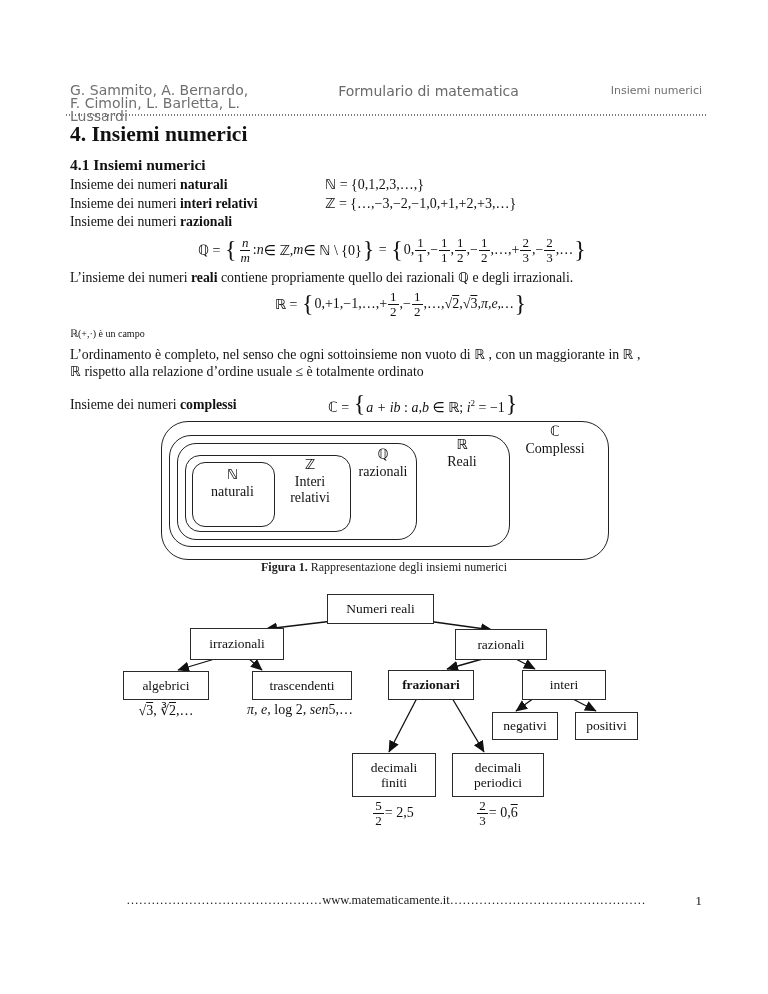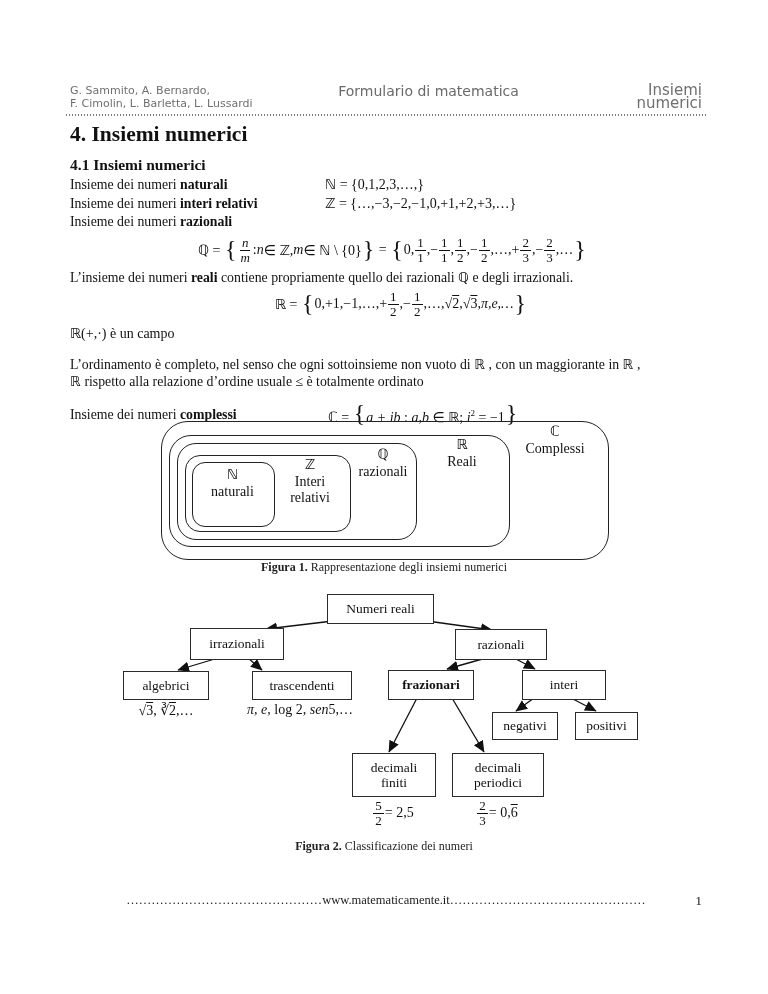--- a/index.html
+++ b/index.html
@@ -1,35 +1,35 @@
 <!DOCTYPE html>
 <html><head>
 <meta charset="utf-8">
 <style>
   html,body{margin:0;padding:0;background:#ffffff;}
   .page{position:relative;width:768px;height:994px;background:#fff;overflow:hidden;
         font-family:"Liberation Serif","DejaVu Sans",serif;color:#111;}
   
   .hdr{position:absolute;left:70px;top:84px;right:66px;display:flex;align-items:flex-start;
        font-family:"DejaVu Sans","Liberation Sans",sans-serif;color:#6f6f6f;}
-  .hdr .authors{width:205px;font-size:11px;line-height:13px;}
+  .hdr .authors{width:205px;font-size:14px;line-height:13px;}
   .hdr .doctitle{flex:1;text-align:center;font-size:14px;line-height:14px;color:#6a6a6a;}
-  .hdr .sect{width:120px;text-align:right;font-size:15px;line-height:13px;}
+  .hdr .sect{width:120px;text-align:right;font-size:11px;line-height:13px;}
   .divider{position:absolute;left:66px;right:62px;top:114px;height:2px;
            background:repeating-linear-gradient(to right,#7d7d7d 0 1px,transparent 1px 3px);}
   
   .main{position:absolute;left:70px;top:121px;width:634px;}
   h1.t{font-size:21.5px;line-height:26px;margin:0 0 9px;font-weight:bold;}
   h2.t{font-size:15.5px;line-height:18px;margin:0 0 2px;font-weight:bold;}
   .row{position:relative;font-size:13.8px;line-height:18.5px;}
   .row .formula{position:absolute;left:255px;top:0;}
   .formula,.math{font-size:14px;font-family:"Liberation Serif","DejaVu Sans",serif;}
   .qline{margin:2px 0 3px 128px;height:33px;display:flex;align-items:center;}
   .rline{height:36px;display:flex;align-items:center;justify-content:center;padding-left:28px;}
-  .campo{font-size:14px;line-height:19px;margin:2px 0 14px;}
+  .campo{font-size:10px;line-height:19px;margin:2px 0 4px;}
   p.body{font-size:13.8px;line-height:16.5px;margin:0;}
   .mt5{margin-top:5px;}
   .crow{position:relative;font-size:13.8px;line-height:20px;margin-top:15px;}
   .crow .formula{position:absolute;left:258px;top:-2px;}
   .brace{font-size:24px;font-weight:400;line-height:0;position:relative;top:-1px;padding:0 1px;}
   .frac{display:inline-flex;flex-direction:column;align-items:center;line-height:1.06;
         font-size:13px;margin:0 1px;vertical-align:middle;}
   .frac .num{border-bottom:1.1px solid #111;padding:0 2px;}
   .frac .den{padding:0 2px;}
   .it{font-style:italic;}
@@ -247,23 +247,20 @@
     </div>
     <div class="exfrac" style="left:452px;top:214px;width:90px;">
       <span class="frac">
           <span class="num">2</span>
           <span class="den">3</span>
         </span>
       <span> = 0,</span>
         <span class="ovl">6</span>
     </div>
   </div>
-  <div class="figcap" style="top:839px;">
-    <b>Figura 2.</b><span> Classificazione dei numeri</span>
-  </div>
 
   <div class="foot">
     <span class="dots">………………………………………………</span>
     <span>www.matematicamente.it </span>
     <span class="dots">………………………………………………</span>
     <span class="pg">1</span>
   </div>
 
 </div>
 

